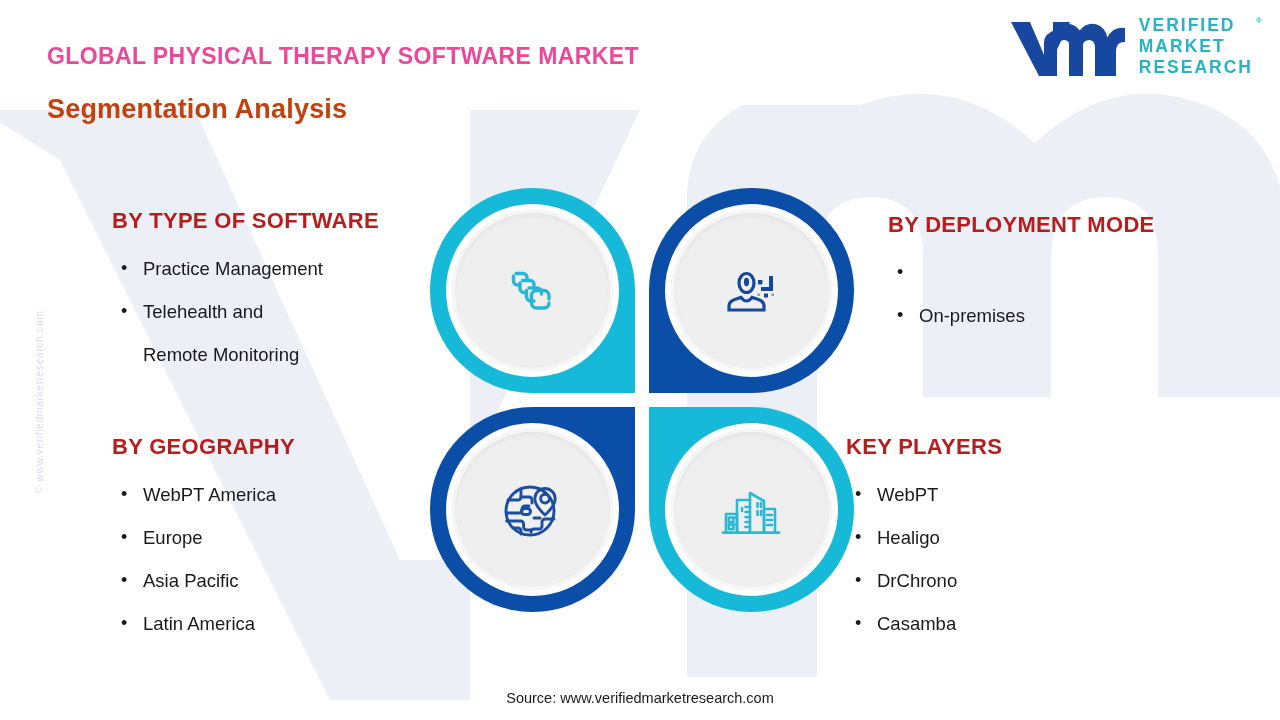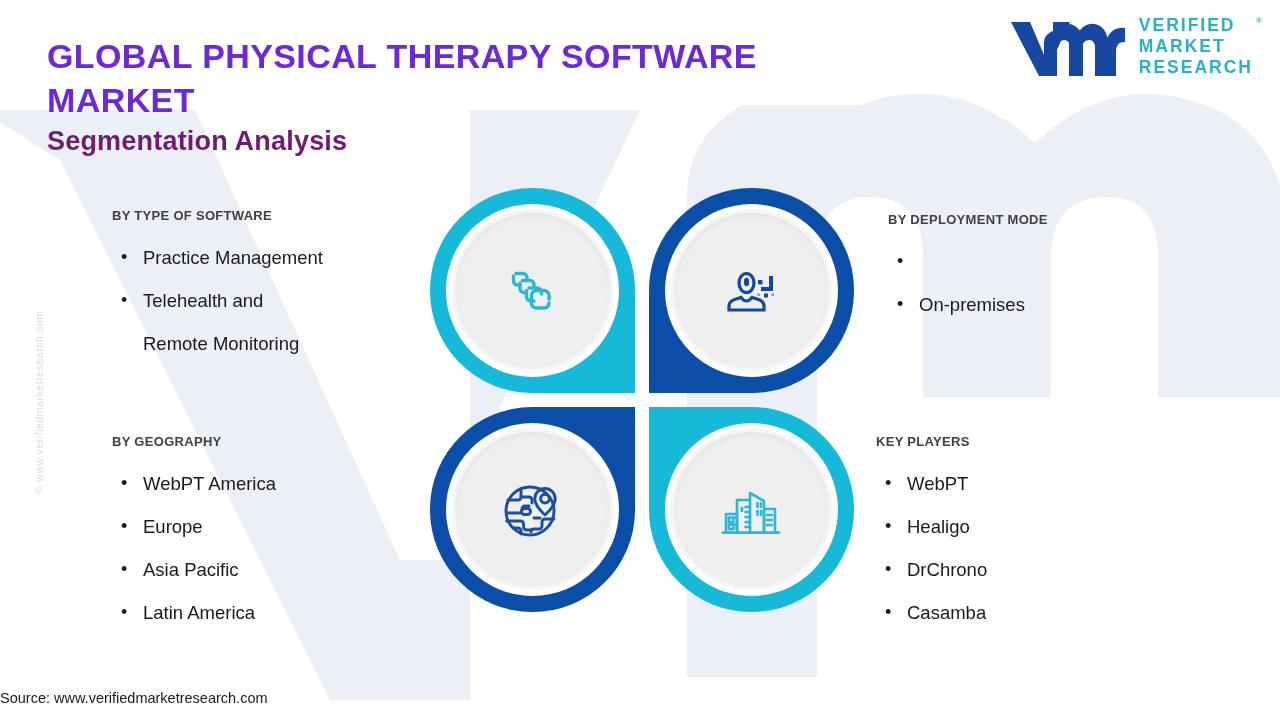--- a/index.html
+++ b/index.html
@@ -37,33 +37,33 @@
   }
 
   
   #header {
     position:absolute;
     left:47px; top:34px;
     width:850px;
     z-index:4;
   }
   #page-title {
-    font-size:34px;
+    font-size:23px;
     font-weight:bold;
-    color:#6d28d9;
+    color:#ec4899;
     letter-spacing:0.4px;
     line-height:44px;
     text-transform:uppercase;
   }
   #page-subtitle {
     font-size:27px;
     font-weight:bold;
-    color:#701a75;
+    color:#c2410c;
     letter-spacing:0.2px;
-    margin-top:4px;
+    margin-top:16px;
   }
 
   
   #logo {
     position:absolute;
     right:27px; top:15px;
     display:flex;
     align-items:center;
     gap:11px;
     z-index:4;
@@ -85,23 +85,23 @@
     font-size:8px;
     letter-spacing:0;
   }
 
   
   .segment {
     position:absolute;
     z-index:4;
   }
   .segment-title {
-    font-size:13px;
+    font-size:22px;
     font-weight:bold;
-    color:#404040;
+    color:#b91c1c;
     letter-spacing:0.3px;
     text-transform:uppercase;
     margin-bottom:13px;
     white-space:nowrap;
   }
   .segment-list { list-style:none; }
   .segment-list li {
     display:flex;
     align-items:flex-start;
     font-size:18.5px;
@@ -116,21 +116,21 @@
     padding-left:9px;
     font-size:18px;
     color:#1a1a1e;
   }
   .li-text { flex:1 1 auto; }
   .li-cont { padding-left:31px; }
 
   #segment-type       { left:112px; top:208px; }
   #segment-deployment { left:888px; top:212px; }
   #segment-geography  { left:112px; top:434px; }
-  #segment-players    { left:876px; top:434px; }
+  #segment-players    { left:846px; top:434px; }
 
   
   #icon-cluster {
     position:absolute;
     left:430px; top:188px;
     width:424px; height:424px;
     z-index:4;
   }
   .tile {
     position:absolute;
@@ -174,21 +174,21 @@
     align-items:center;
     justify-content:center;
   }
   .tile-icon { display:block; }
 
   
   #footer-source {
     position:absolute;
     left:0; right:0;
     bottom:14px;
-    text-align:left;
+    text-align:center;
     font-size:14.5px;
     color:#1a1a1e;
     z-index:4;
   }
 </style>
 </head>
 <body>
 
 <svg id="bg-watermark" viewBox="0 0 1280 720">
   <g fill="#eceff5">

